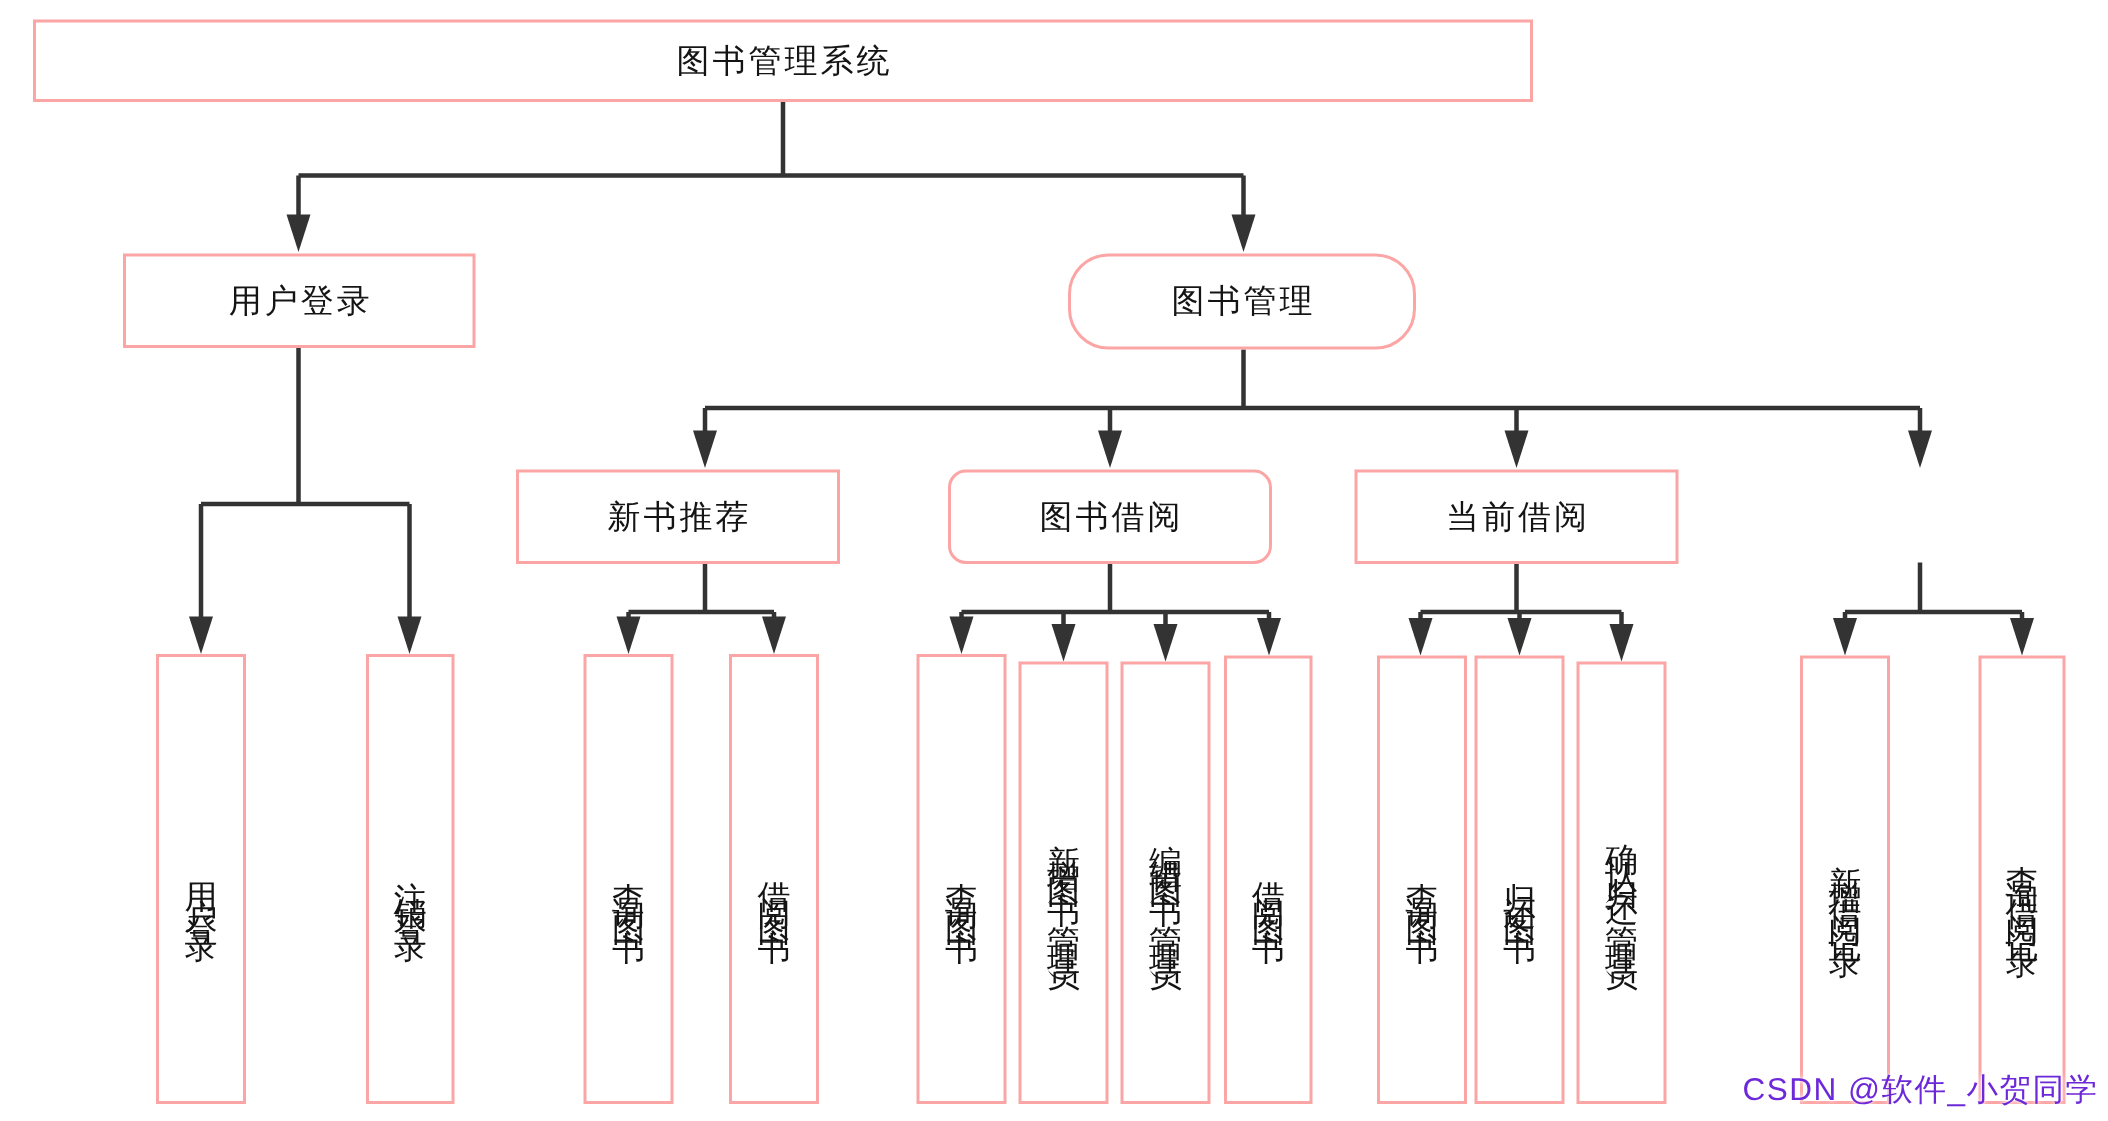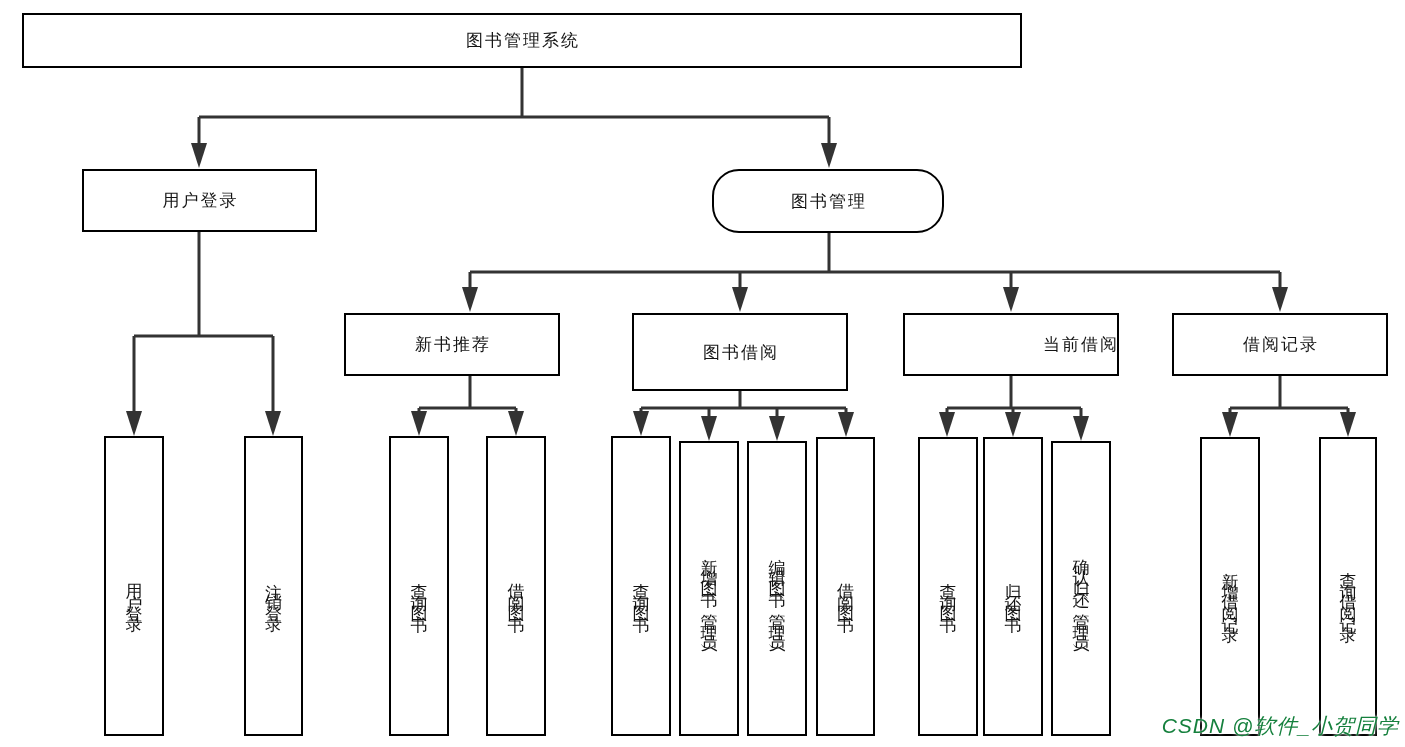--- a/index.html
+++ b/index.html
@@ -13,26 +13,26 @@
   }
   .stage svg.wires {
     position: absolute;
     left: 0; top: 0;
     width: 1405px; height: 747px;
   }
   .node {
     position: absolute;
     box-sizing: border-box;
     background: #ffffff;
-    border: 2px solid #000000;
+    border: 2px solid #fca5a5;
     display: flex;
     align-items: center;
     justify-content: center;
     color: #141414;
-    font-size: 17px;
+    font-size: 22px;
     line-height: 1;
   }
   .node.h span {
     letter-spacing: 2px;
     margin-right: -2px;
     white-space: nowrap;
   }
   .node.v span {
     writing-mode: vertical-rl;
     text-orientation: mixed;
@@ -40,25 +40,24 @@
     margin-bottom: -11px;
     line-height: 1;
     white-space: nowrap;
   }
   .watermark {
     position: absolute;
     right: 6px;
     top: 712px;
     font-size: 21px;
     letter-spacing: 1px;
-    color: #15803d;
+    color: #6d28d9;
     text-shadow: 0 0 2px #ffffff, 0 0 4px #ffffff;
     z-index: 5;
     white-space: nowrap;
-    font-style: italic;
   }
 </style>
 </head>
 <body>
 
 <div class="stage">
 
   <svg class="wires" viewBox="0 0 1405 747" aria-hidden="true">
     <g stroke="#333333" stroke-width="3" fill="none">
       <path d="
@@ -126,28 +125,25 @@
   <div class="node h" style="left:82px; top:169px; width:235px; height:63px;">
     <span>用户登录</span>
   </div>
   <div class="node h" style="left:712px; top:169px; width:232px; height:64px;border-radius:27px;">
     <span>图书管理</span>
   </div>
 
   <div class="node h" style="left:344px; top:313px; width:216px; height:63px;">
     <span>新书推荐</span>
   </div>
-  <div class="node h" style="left:632px; top:313px; width:216px; height:78px;">
+  <div class="node h" style="left:632px; top:313px; width:216px; height:63px;border-radius:12px;">
     <span>图书借阅</span>
   </div>
-  <div class="node h" style="left:903px; top:313px; width:216px; height:63px;justify-content:flex-end;">
+  <div class="node h" style="left:903px; top:313px; width:216px; height:63px;">
     <span>当前借阅</span>
-  </div>
-  <div class="node h" style="left:1172px; top:313px; width:216px; height:63px;">
-    <span>借阅记录</span>
   </div>
 
   <div class="node v" style="left:104px; top:436px; width:60px; height:300px;">
     <span>用户登录</span>
   </div>
   <div class="node v" style="left:244px; top:436px; width:59px; height:300px;">
     <span>注销登录</span>
   </div>
 
   <div class="node v" style="left:389px; top:436px; width:60px; height:300px;">

